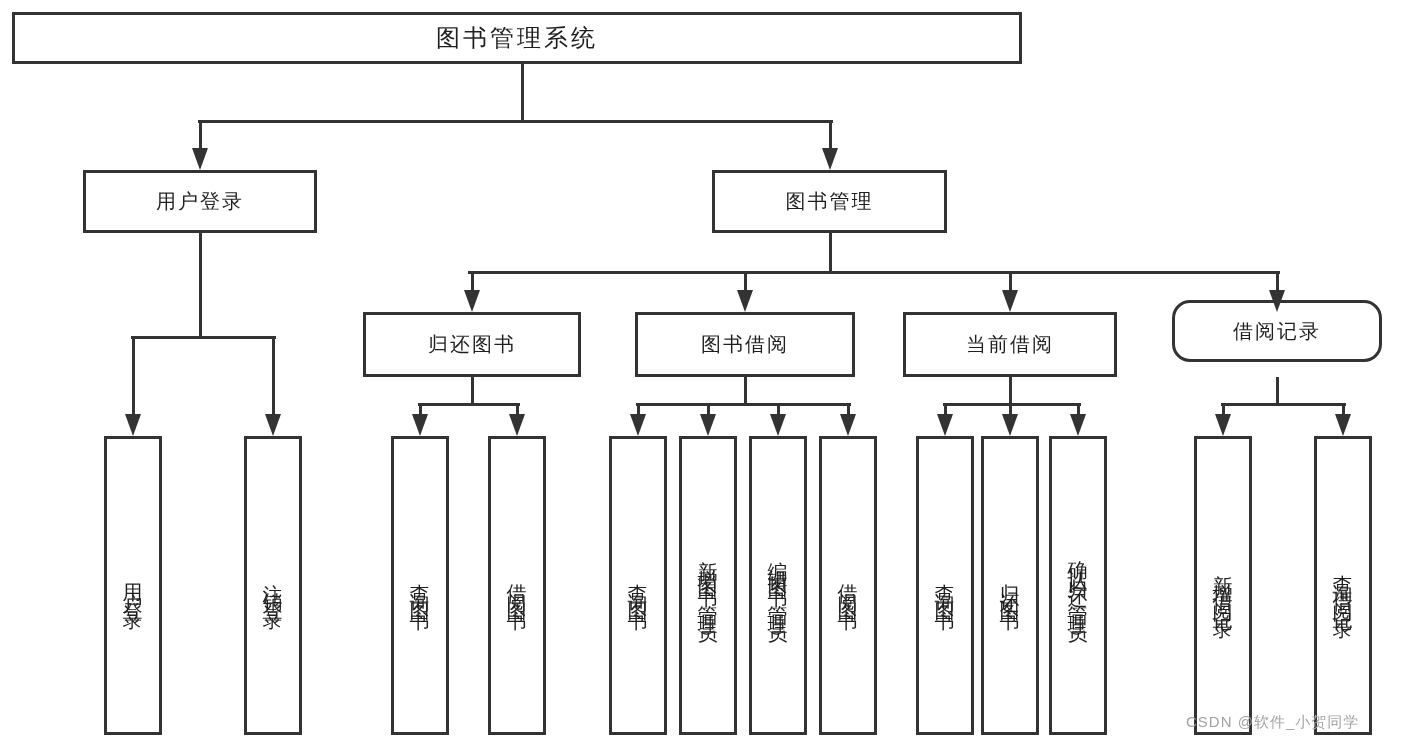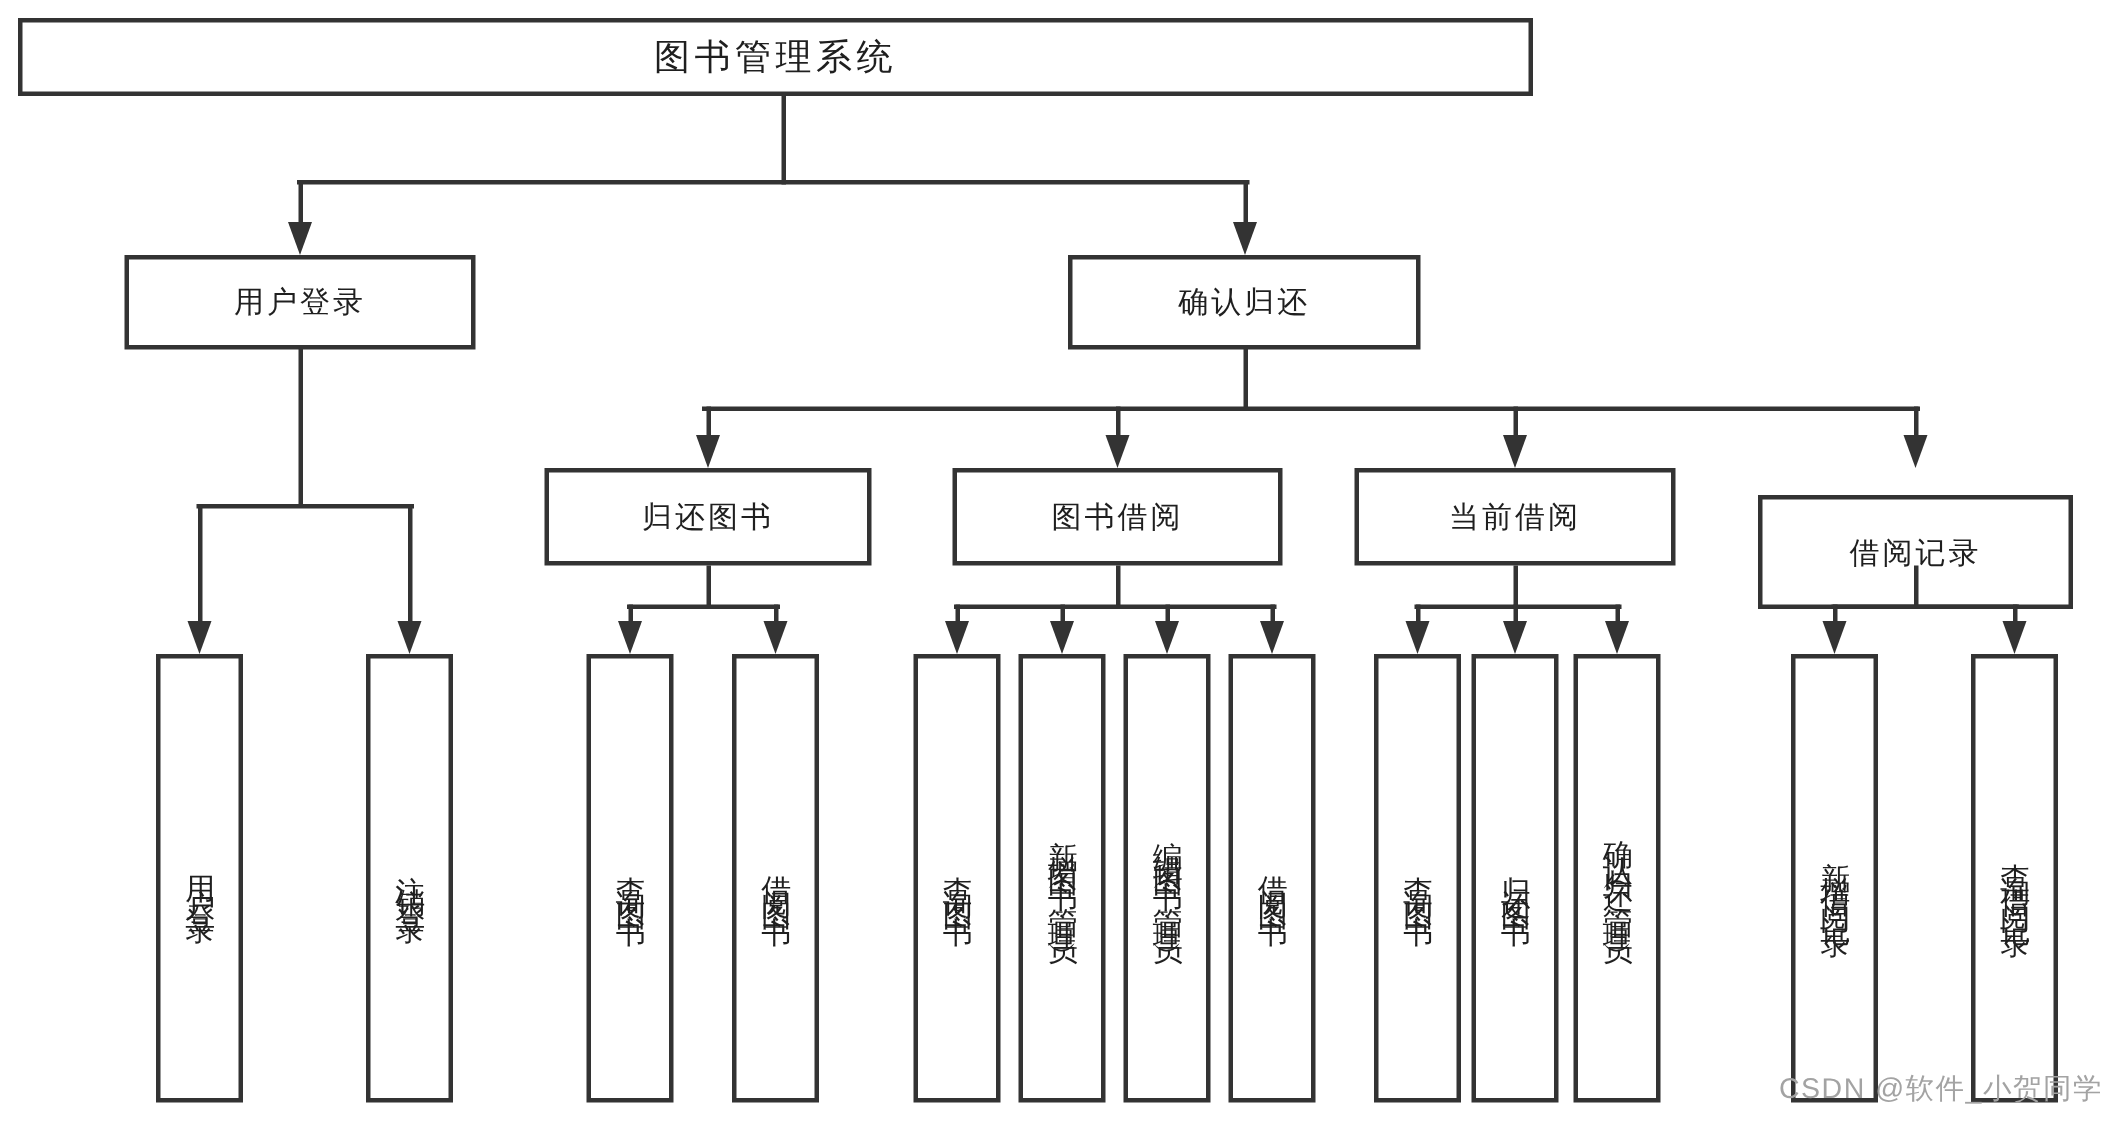--- a/index.html
+++ b/index.html
@@ -19,37 +19,37 @@
   }
   .hline{position:absolute;height:3px;background:#333333;}
   .vline{position:absolute;width:3px;background:#333333;}
   .arrow{
     position:absolute;width:0;height:0;
     border-left:8px solid transparent;border-right:8px solid transparent;
     border-top:22px solid #333333;
   }
   .watermark{
     position:absolute;left:1186px;top:713px;z-index:5;white-space:nowrap;
-    font-size:19px;letter-spacing:1px;color:#a3a3a3;
+    font-size:15px;letter-spacing:1px;color:#a3a3a3;
   }
 </style>
 </head>
 <body>
 
 <div class="canvas">
 
   <div class="box hbox title" style="left:12px;top:12px;width:1010px;height:52px;">图书管理系统</div>
 
   <div class="box hbox" style="left:83px;top:170px;width:234px;height:63px;">用户登录</div>
-  <div class="box hbox" style="left:712px;top:170px;width:235px;height:63px;">确认归还</div>
+  <div class="box hbox" style="left:712px;top:170px;width:235px;height:63px;">图书管理</div>
 
   <div class="box hbox" style="left:363px;top:312px;width:218px;height:65px;">归还图书</div>
   <div class="box hbox" style="left:903px;top:312px;width:214px;height:65px;">当前借阅</div>
   <div class="box hbox" style="left:635px;top:312px;width:220px;height:65px;">图书借阅</div>
-  <div class="box hbox" style="left:1172px;top:330px;width:210px;height:76px;">借阅记录</div>
+  <div class="box hbox" style="left:1172px;top:300px;width:210px;height:62px;border-radius:18px;">借阅记录</div>
 
   <div class="box vbox" style="left:104px;top:436px;width:58px;height:299px;">用户登录</div>
   <div class="box vbox" style="left:244px;top:436px;width:58px;height:299px;">注销登录</div>
 
   <div class="box vbox" style="left:391px;top:436px;width:58px;height:299px;">查询图书</div>
   <div class="box vbox" style="left:488px;top:436px;width:58px;height:299px;">借阅图书</div>
 
   <div class="box vbox" style="left:609px;top:436px;width:58px;height:299px;">查询图书</div>
   <div class="box vbox" style="left:679px;top:436px;width:58px;height:299px;">新增图书（管理员）</div>
   <div class="box vbox" style="left:749px;top:436px;width:58px;height:299px;">编辑图书（管理员）</div>

